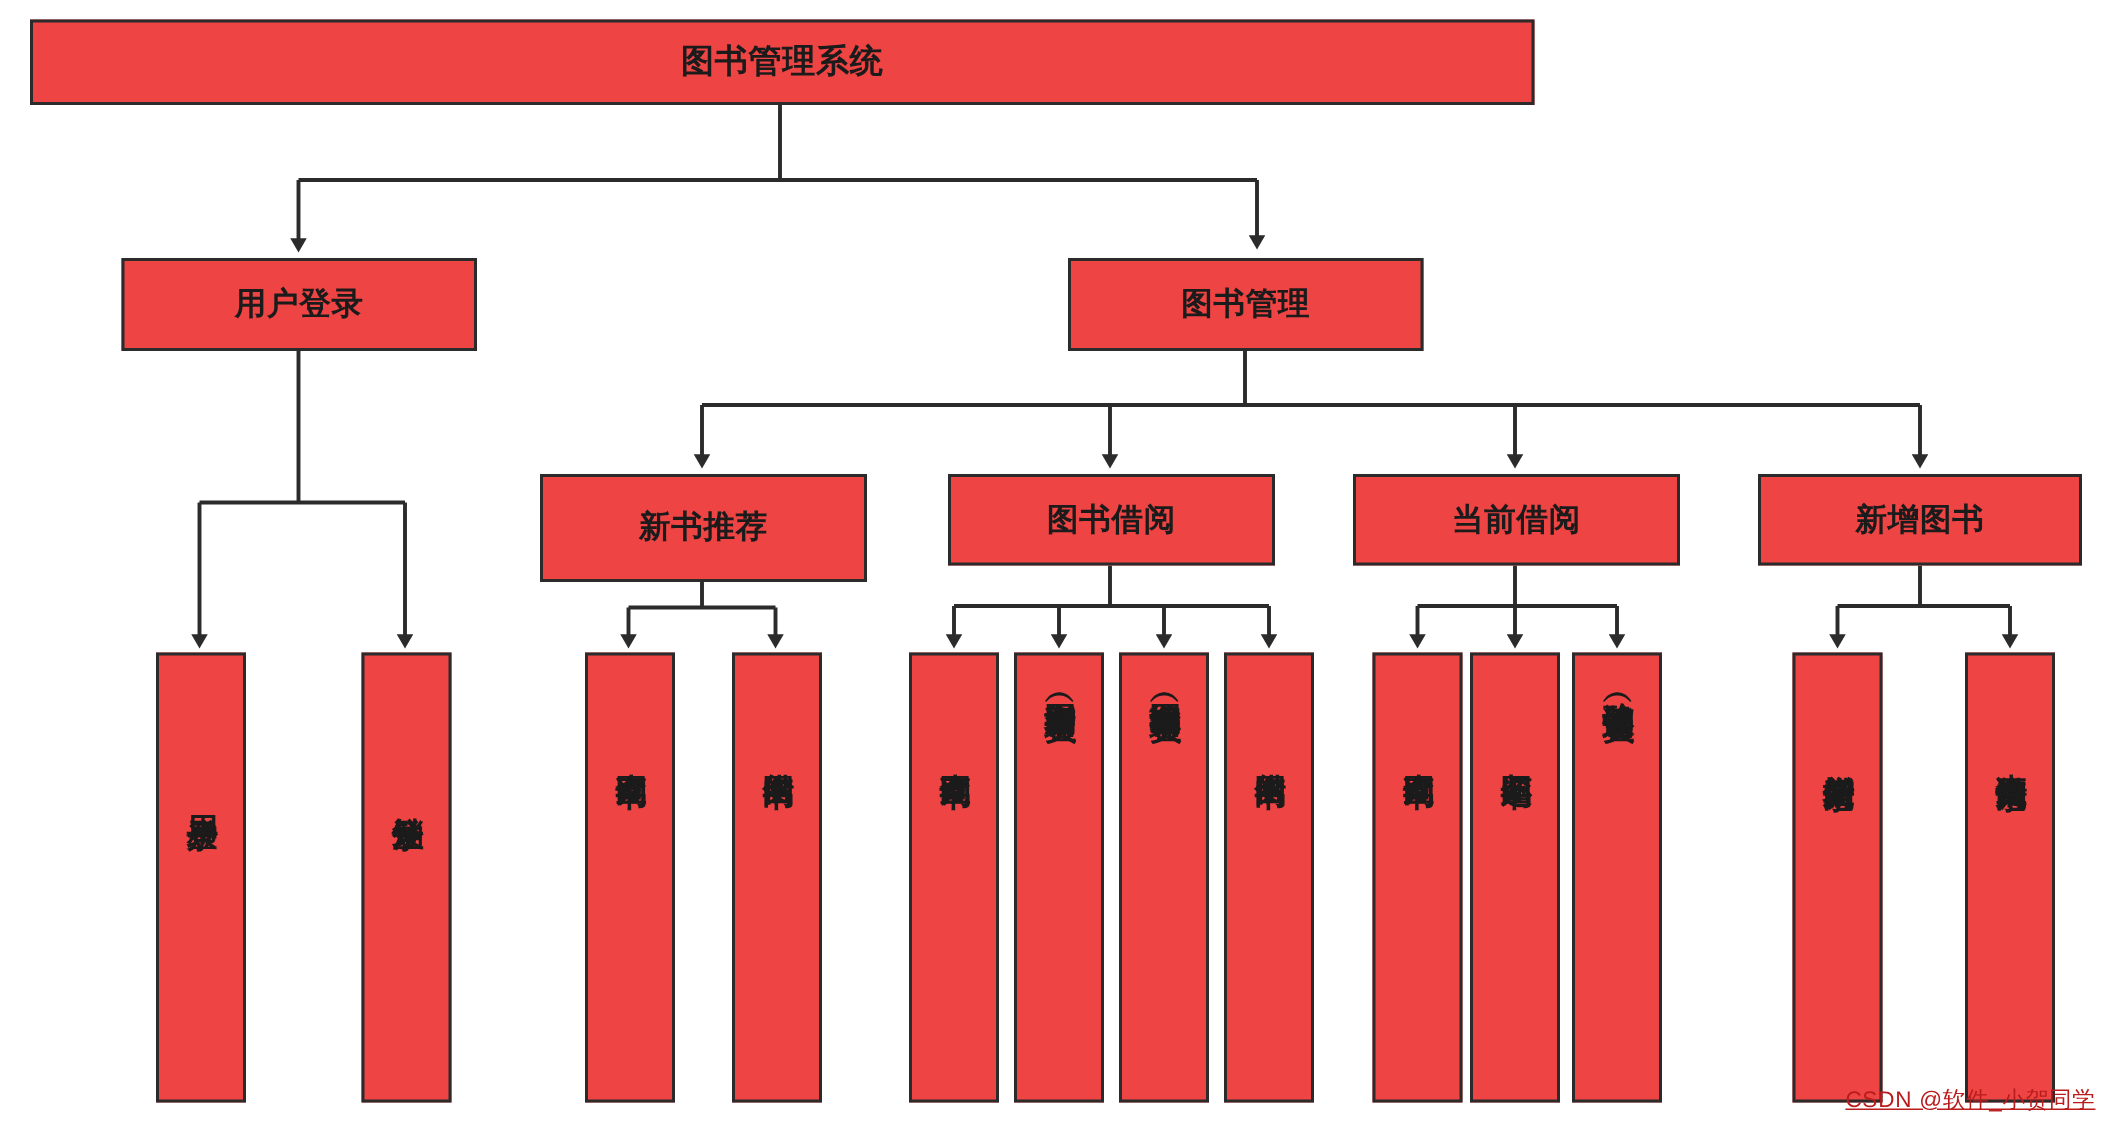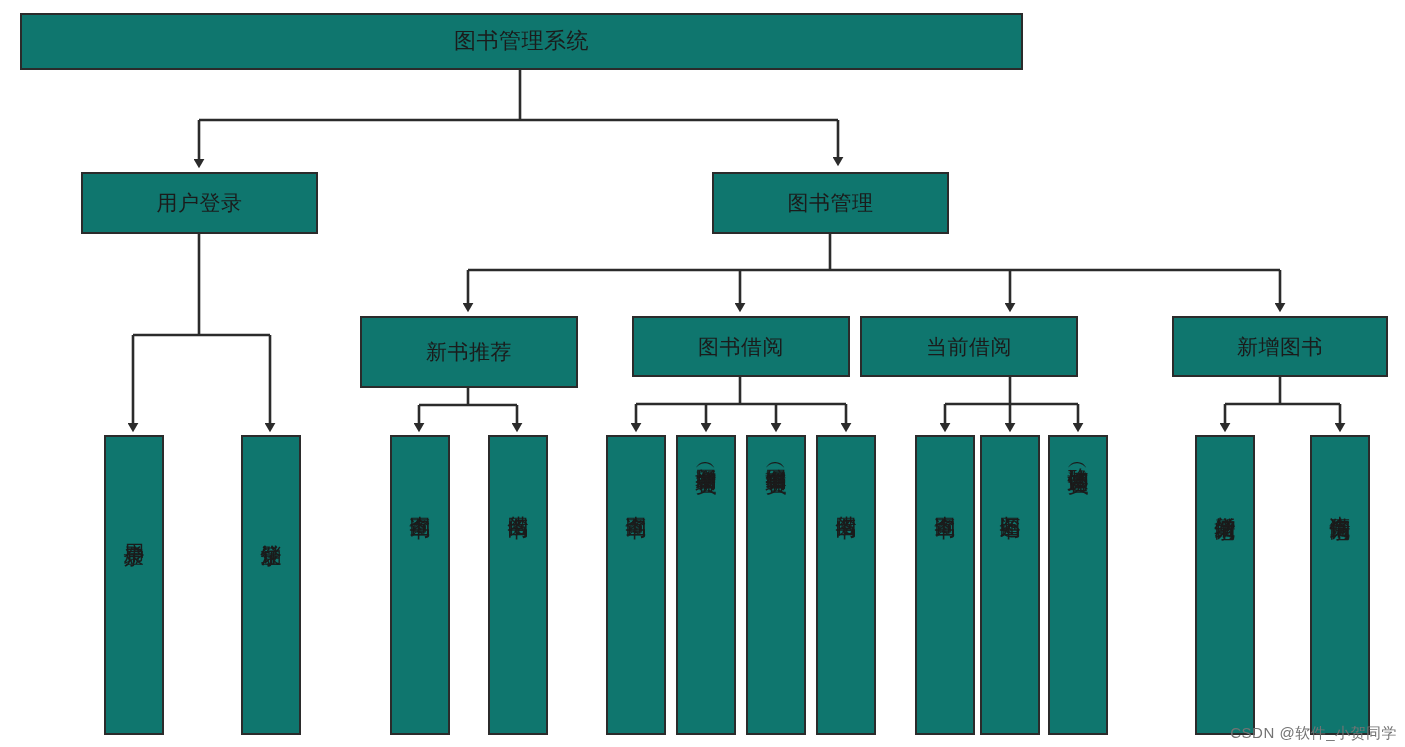--- a/index.html
+++ b/index.html
@@ -17,26 +17,27 @@
   #edges{
     position:absolute;
     left:0; top:0;
     width:1405px;
     height:747px;
     pointer-events:none;
   }
   .node{
     position:absolute;
     box-sizing:border-box;
-    background:#0f766e;
+    background:#ef4444;
     border:2.5px solid #2b2b2b;
     display:flex;
     align-items:center;
     justify-content:center;
     z-index:2;
+    font-weight:bold;
   }
   .node .label{
     font-size:21px;
     line-height:1.12;
     letter-spacing:0.5px;
     color:#1b1b1b;
     white-space:nowrap;
     text-align:center;
   }
   .node.root .label{font-size:22px;}
@@ -54,24 +55,25 @@
     white-space:normal;
     max-height:280px;
   }
   .node.leaf.mid .label{padding-top:48px;}
   .node.leaf.low .label{padding-top:76px;}
   #watermark{
     position:absolute;
     right:8px;
     bottom:4px;
     font-size:15px;
-    color:#737373;
+    color:#b91c1c;
     letter-spacing:0.5px;
     white-space:nowrap;
     z-index:5;
+    text-decoration:underline;
   }
 </style>
 </head>
 <body>
 
 <div id="canvas">
 
   <svg id="edges" viewBox="0 0 1405 747" xmlns="http://www.w3.org/2000/svg">
     <defs>
       <marker id="arrow" markerWidth="10" markerHeight="11" refX="1.2" refY="5.5" orient="auto" markerUnits="userSpaceOnUse">
@@ -132,21 +134,21 @@
   <div class="node" style="left:712px;top:172px;width:237px;height:62px;align-items:center;">
     <span class="label">图书管理</span>
   </div>
 
   <div class="node" style="left:360px;top:316px;width:218px;height:72px;">
     <span class="label">新书推荐</span>
   </div>
   <div class="node" style="left:632px;top:316px;width:218px;height:61px;">
     <span class="label">图书借阅</span>
   </div>
-  <div class="node" style="left:860px;top:316px;width:218px;height:61px;">
+  <div class="node" style="left:902px;top:316px;width:218px;height:61px;">
     <span class="label">当前借阅</span>
   </div>
   <div class="node" style="left:1172px;top:316px;width:216px;height:61px;">
     <span class="label">新增图书</span>
   </div>
 
   <div class="node leaf low" style="left:104px;top:435px;width:60px;height:300px;">
     <span class="label">用户登录</span>
   </div>
   <div class="node leaf low" style="left:241px;top:435px;width:60px;height:300px;">

